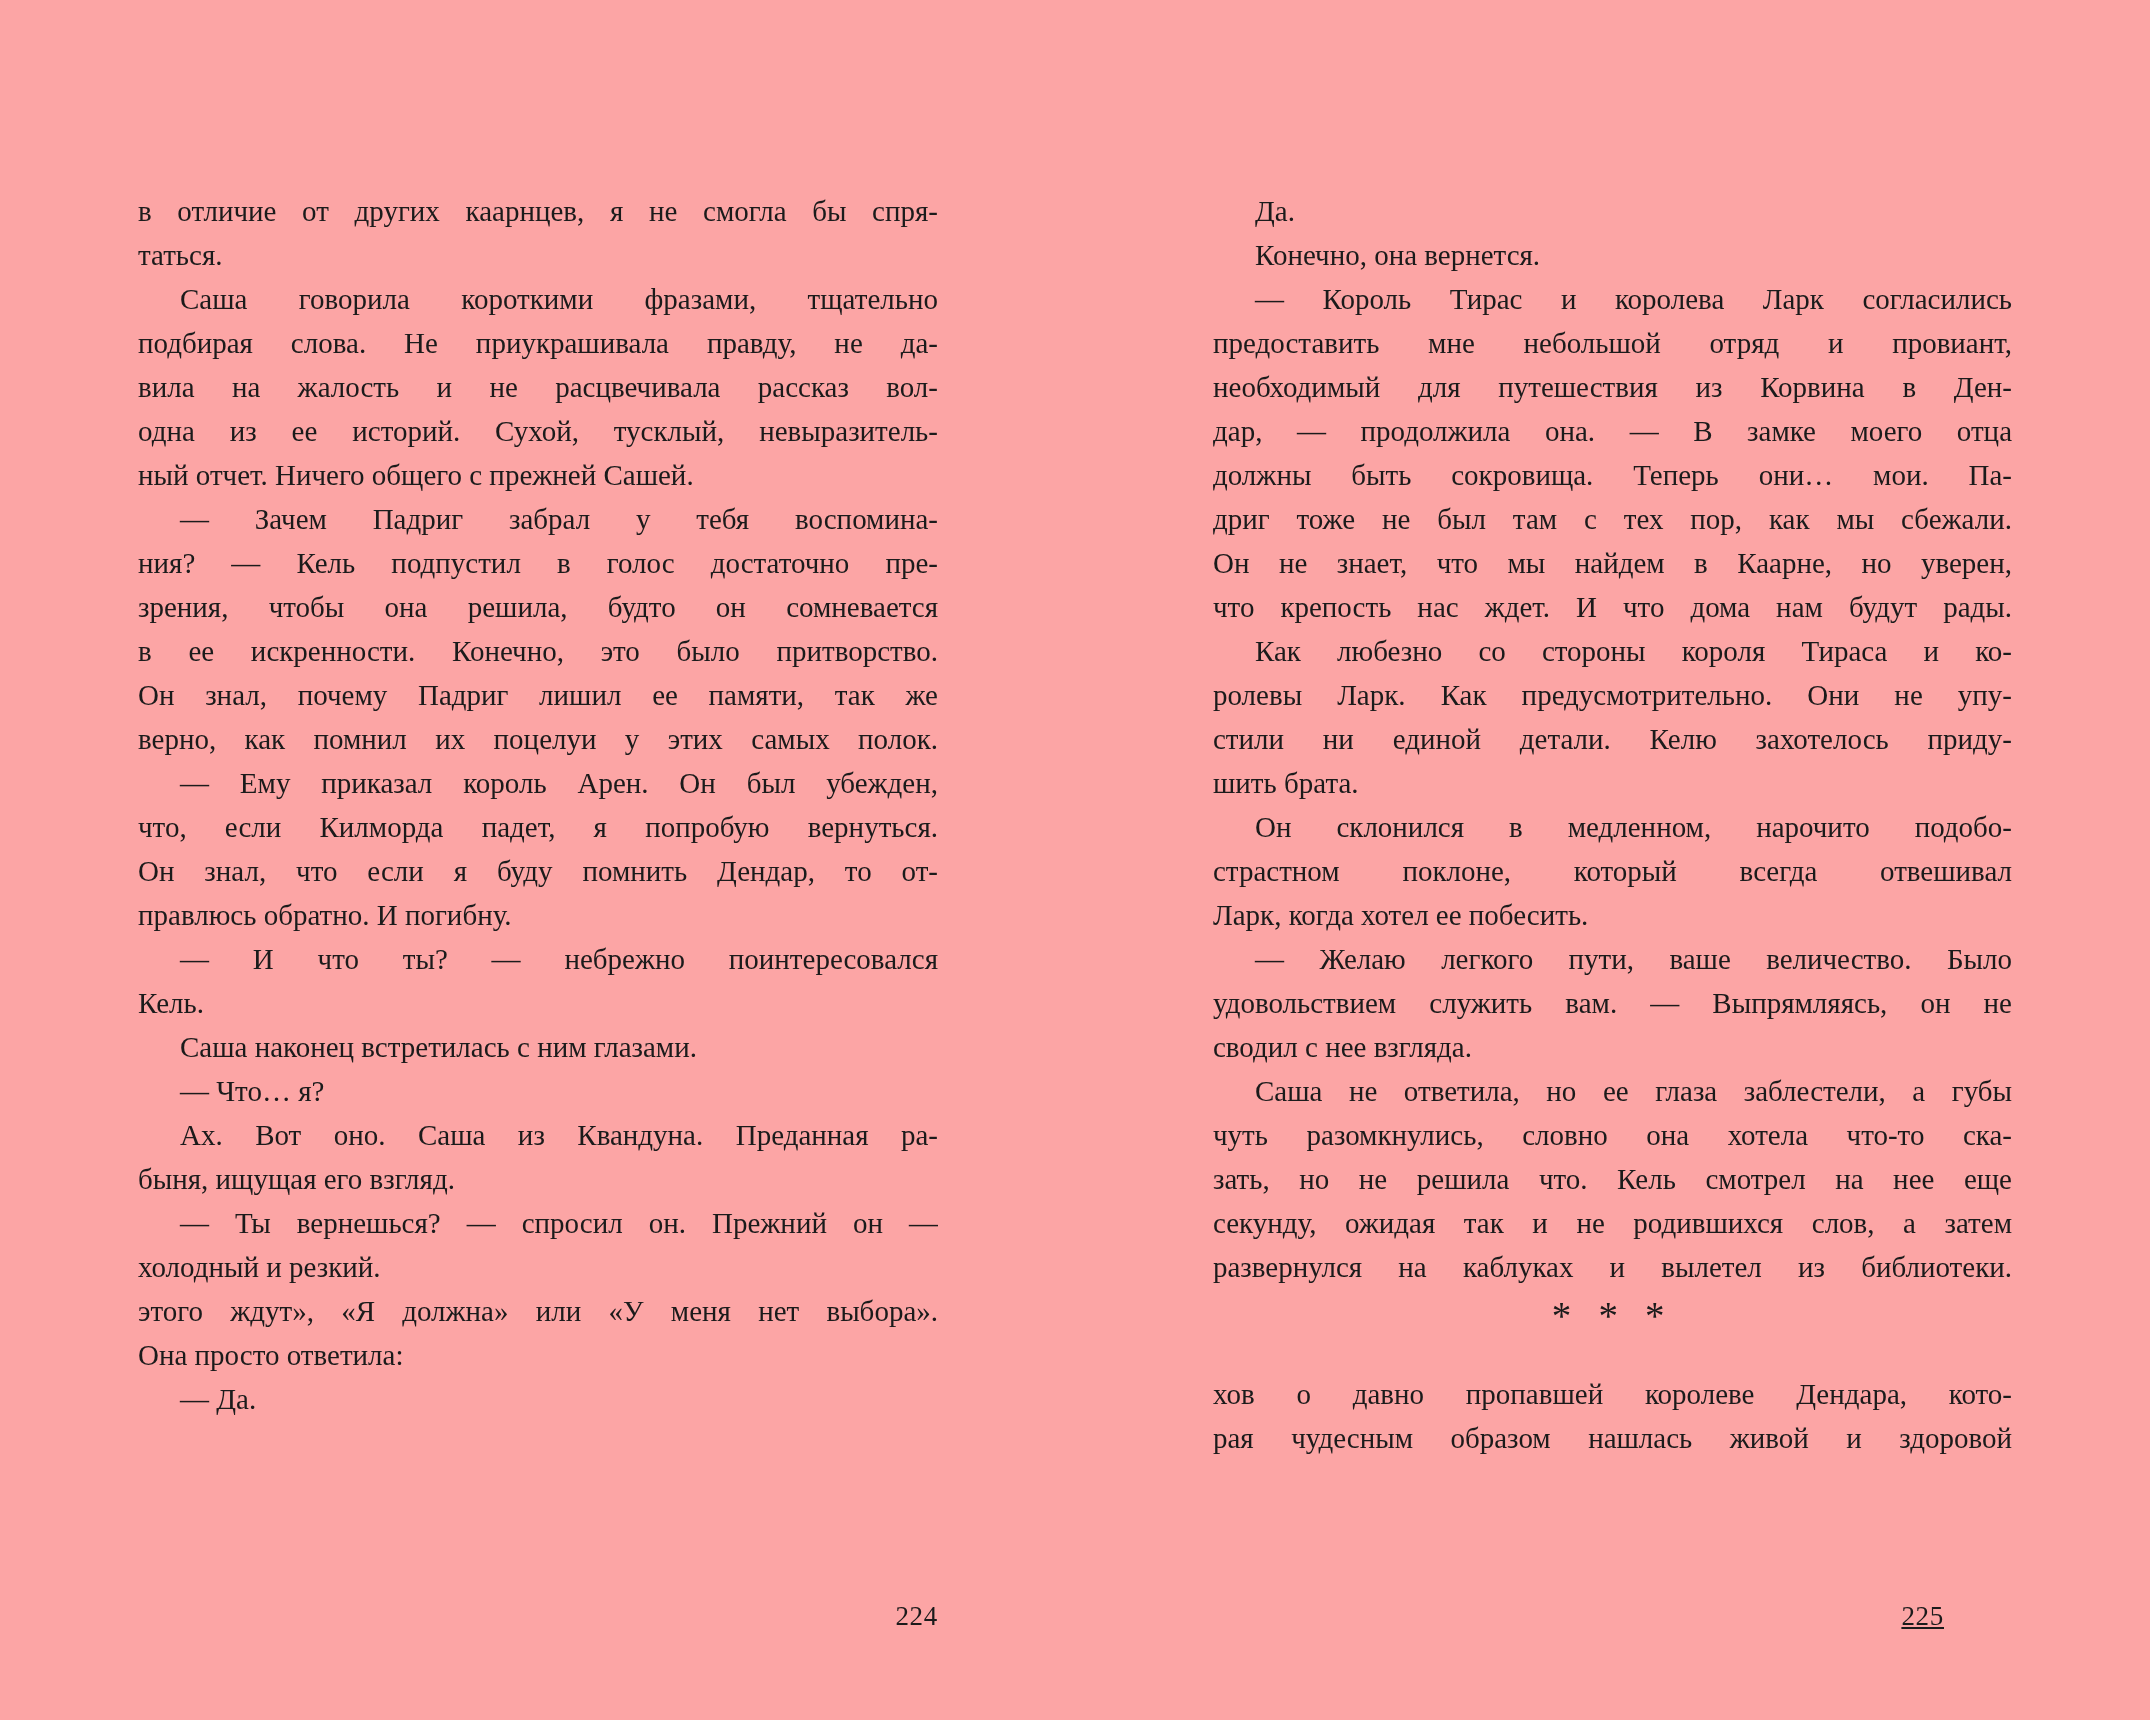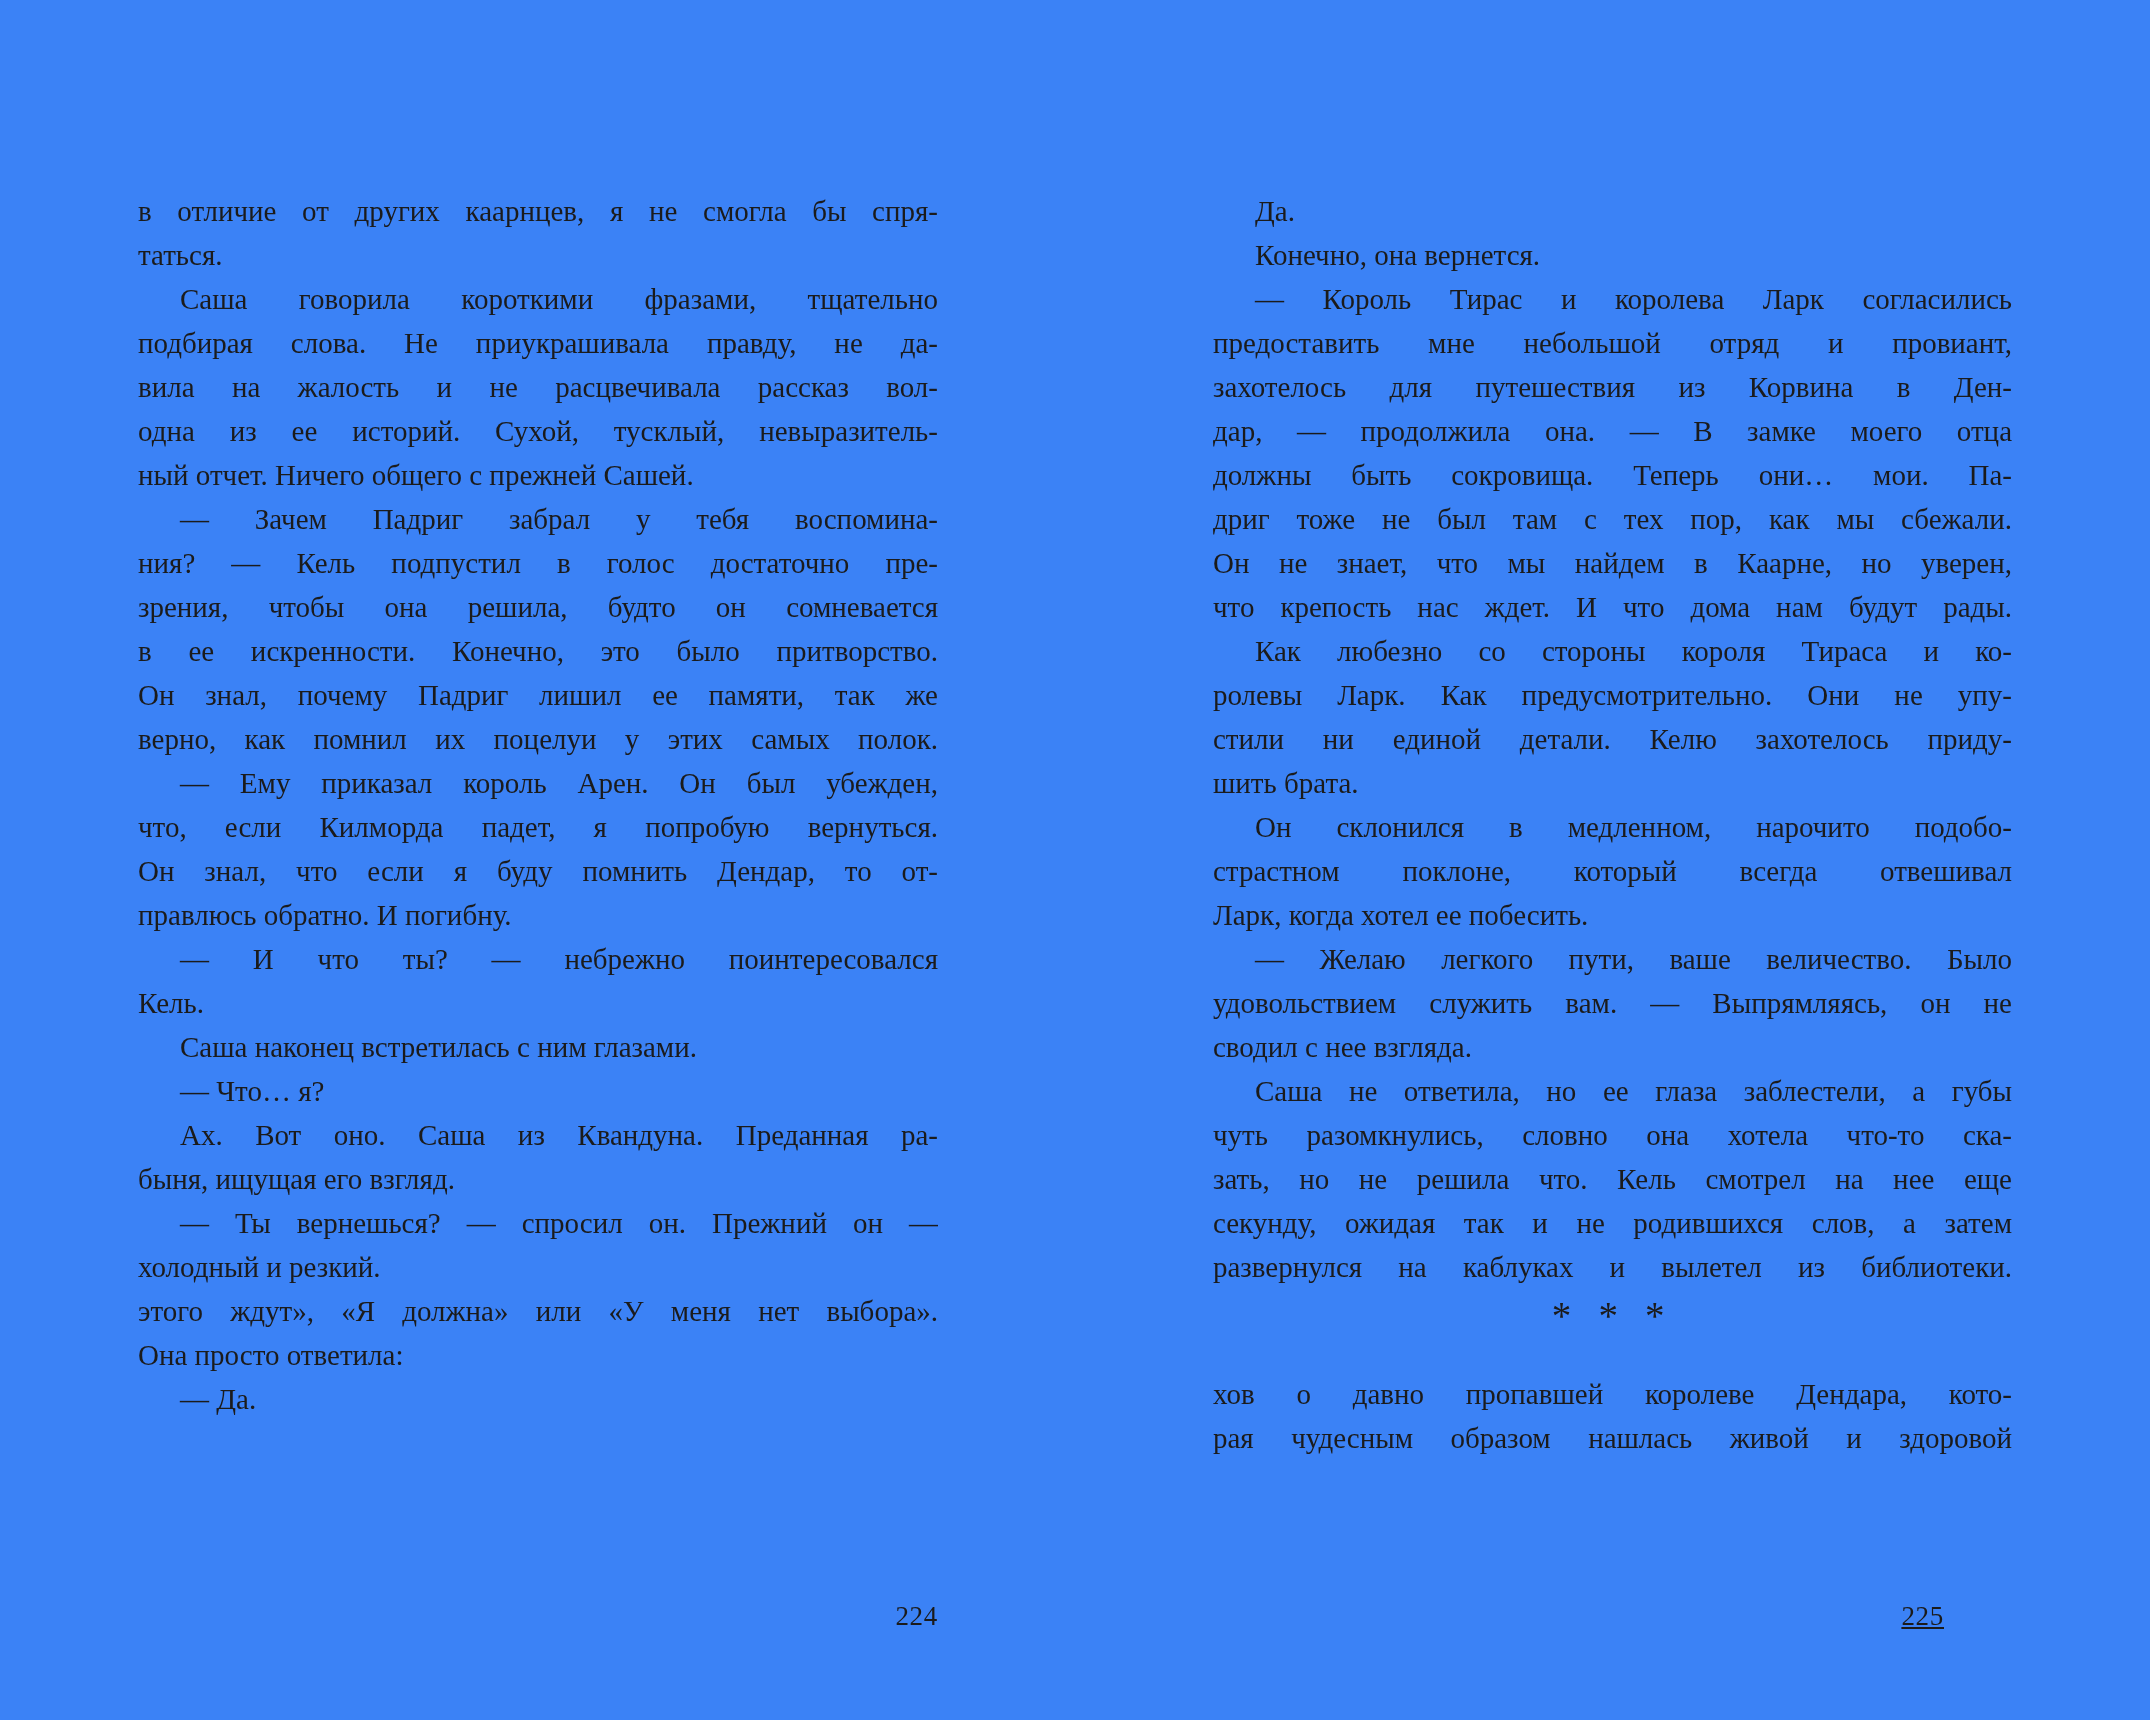--- a/index.html
+++ b/index.html
@@ -8,21 +8,21 @@
     background: #ffffff;
     width: 2151px;
     height: 1720px;
     font-family: "Liberation Serif", "DejaVu Serif", serif;
     color: #1b1b1b;
   }
   .spread {
     position: relative;
     width: 2151px;
     height: 1720px;
-    background: #3b82f6;
+    background: #fca5a5;
     overflow: hidden;
   }
   .column {
     position: absolute;
     top: 189px;
     font-size: 29px;
     line-height: 44px;
   }
   #left-col  { left: 138px;  width: 800px; }
   #right-col { left: 1213px; width: 799px; }
@@ -96,21 +96,21 @@
       <div class="line end">холодный и резкий.</div>
       <div class="line">этого ждут», «Я должна» или «У меня нет выбора».</div>
       <div class="line end">Она просто ответила:</div>
       <div class="line indent end">— Да.</div>
     </div>
   <div class="column" id="right-col">
       <div class="line indent end italic">Да.</div>
       <div class="line indent end">Конечно, она вернется.</div>
       <div class="line indent">— Король Тирас и королева Ларк согласились</div>
       <div class="line">предоставить мне небольшой отряд и провиант,</div>
-      <div class="line">захотелось для путешествия из Корвина в Ден-</div>
+      <div class="line">необходимый для путешествия из Корвина в Ден-</div>
       <div class="line">дар, — продолжила она. — В замке моего отца</div>
       <div class="line">должны быть сокровища. Теперь они… мои. Па-</div>
       <div class="line">дриг тоже не был там с тех пор, как мы сбежали.</div>
       <div class="line">Он не знает, что мы найдем в Каарне, но уверен,</div>
       <div class="line">что крепость нас ждет. И что дома нам будут рады.</div>
       <div class="line indent">Как любезно со стороны короля Тираса и ко-</div>
       <div class="line">ролевы Ларк. Как предусмотрительно. Они не упу-</div>
       <div class="line">стили ни единой детали. Келю захотелось приду-</div>
       <div class="line end">шить брата.</div>
       <div class="line indent">Он склонился в медленном, нарочито подобо-</div>

